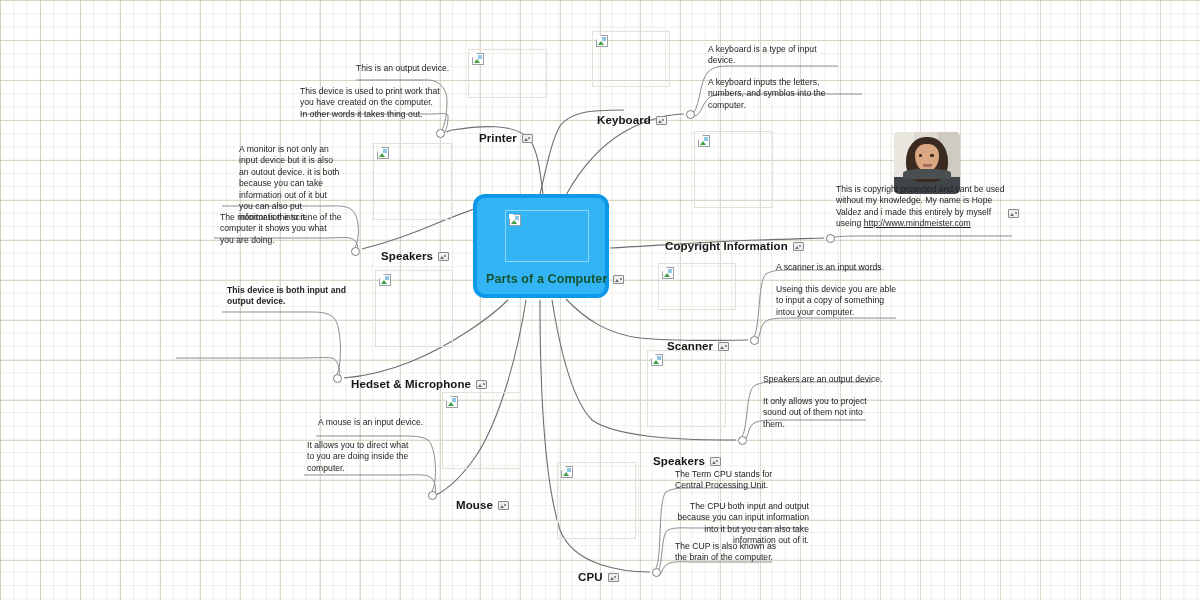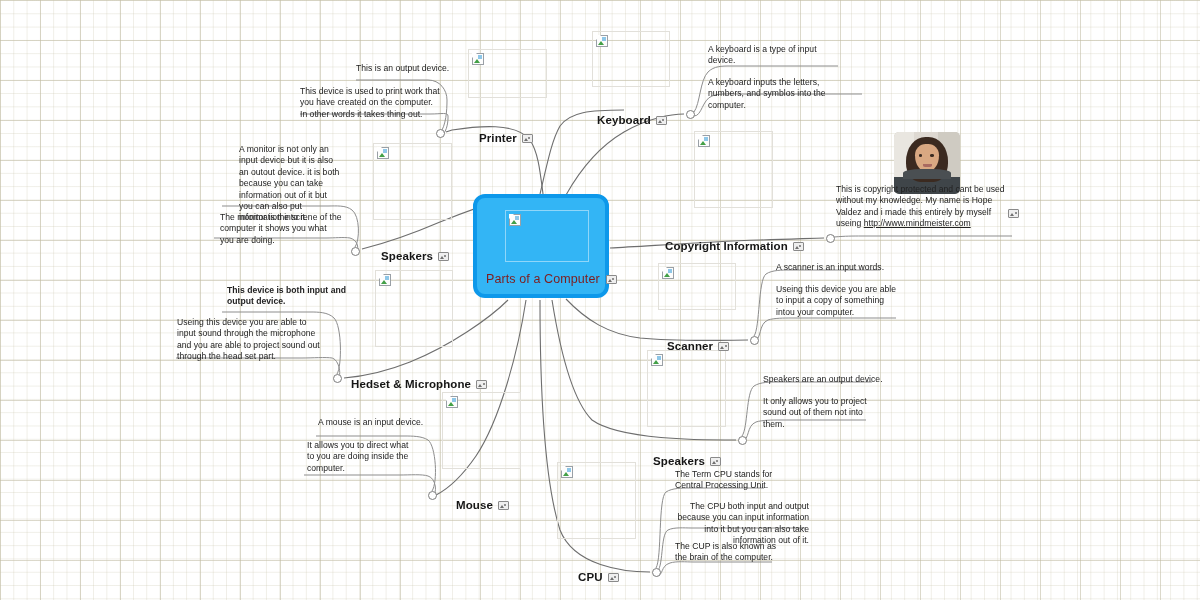--- a/index.html
+++ b/index.html
@@ -60,22 +60,22 @@
     width: 84px;
     height: 52px;
     border: 1px solid rgba(255,255,255,0.45);
     box-sizing: border-box;
   }
   .central-title {
     position: absolute;
     left: 9px;
     bottom: 8px;
     font-size: 12.5px;
-    font-weight: normal;
-    color: #7f1d1d;
+    font-weight: bold;
+    color: #14532d;
     letter-spacing: 0.1px;
     white-space: nowrap;
   }
   .central-title .node-badge { margin-left: 6px; }
 
   
   .topic {
     position: absolute;
   }
   .topic .img-box {
@@ -401,21 +401,20 @@
         <div class="bi-page"></div>
           <div class="bi-hill"></div>
           <div class="bi-sky"></div>
           <div class="bi-tear"></div>
       </div>
     </div>
     <div class="topic-label" style="left:351px; top:359px;"><span>Hedset &amp; Microphone</span><span class="node-badge"></span></div>
   </div>
   <div class="junction" style="left:333px; top:374px;"></div>
   <div class="leaf left" style="left:227px; top:285px; width:120px;font-weight:bold;">This device is both input and output device.</div>
-  <div class="leaf left" style="left:177px; top:317px; width:146px;">Useing this device you are able to input sound through the microphone and you are able to project sound out through the head set part.</div>
 
   <div class="topic">
     <div class="img-box" style="left:442px; top:392px; width:79px; height:77px;">
       <div class="broken-img">
         <div class="bi-page"></div>
           <div class="bi-hill"></div>
           <div class="bi-sky"></div>
           <div class="bi-tear"></div>
       </div>
     </div>

